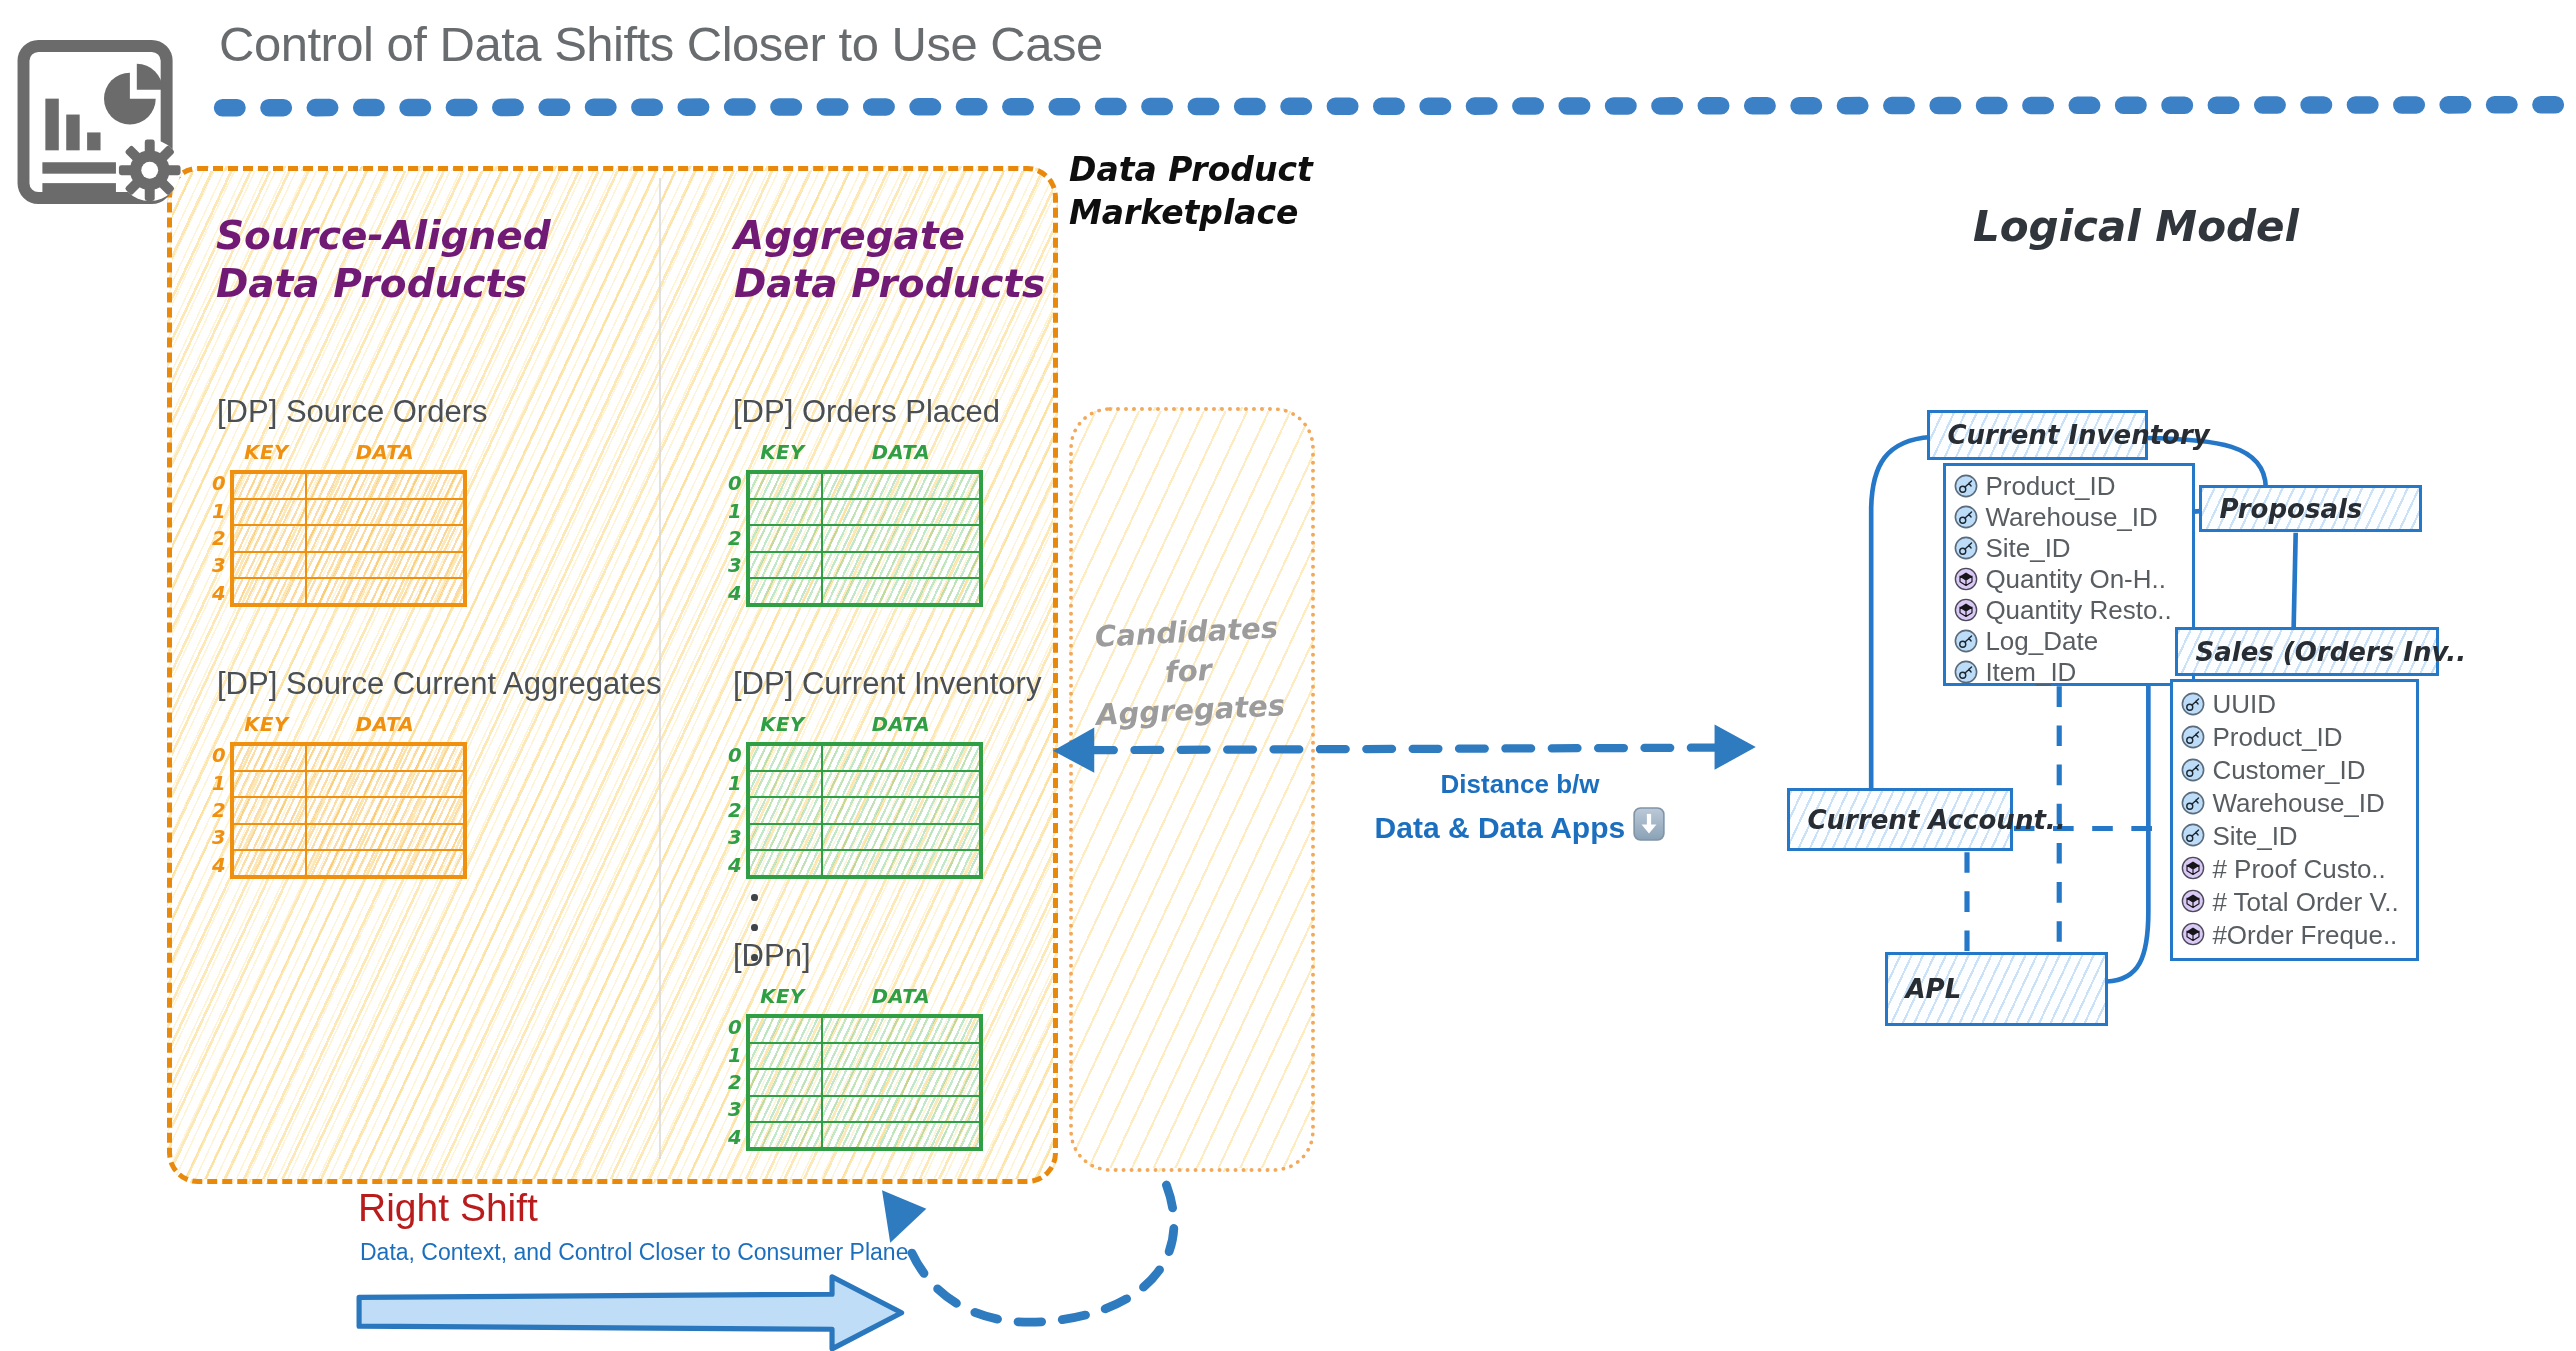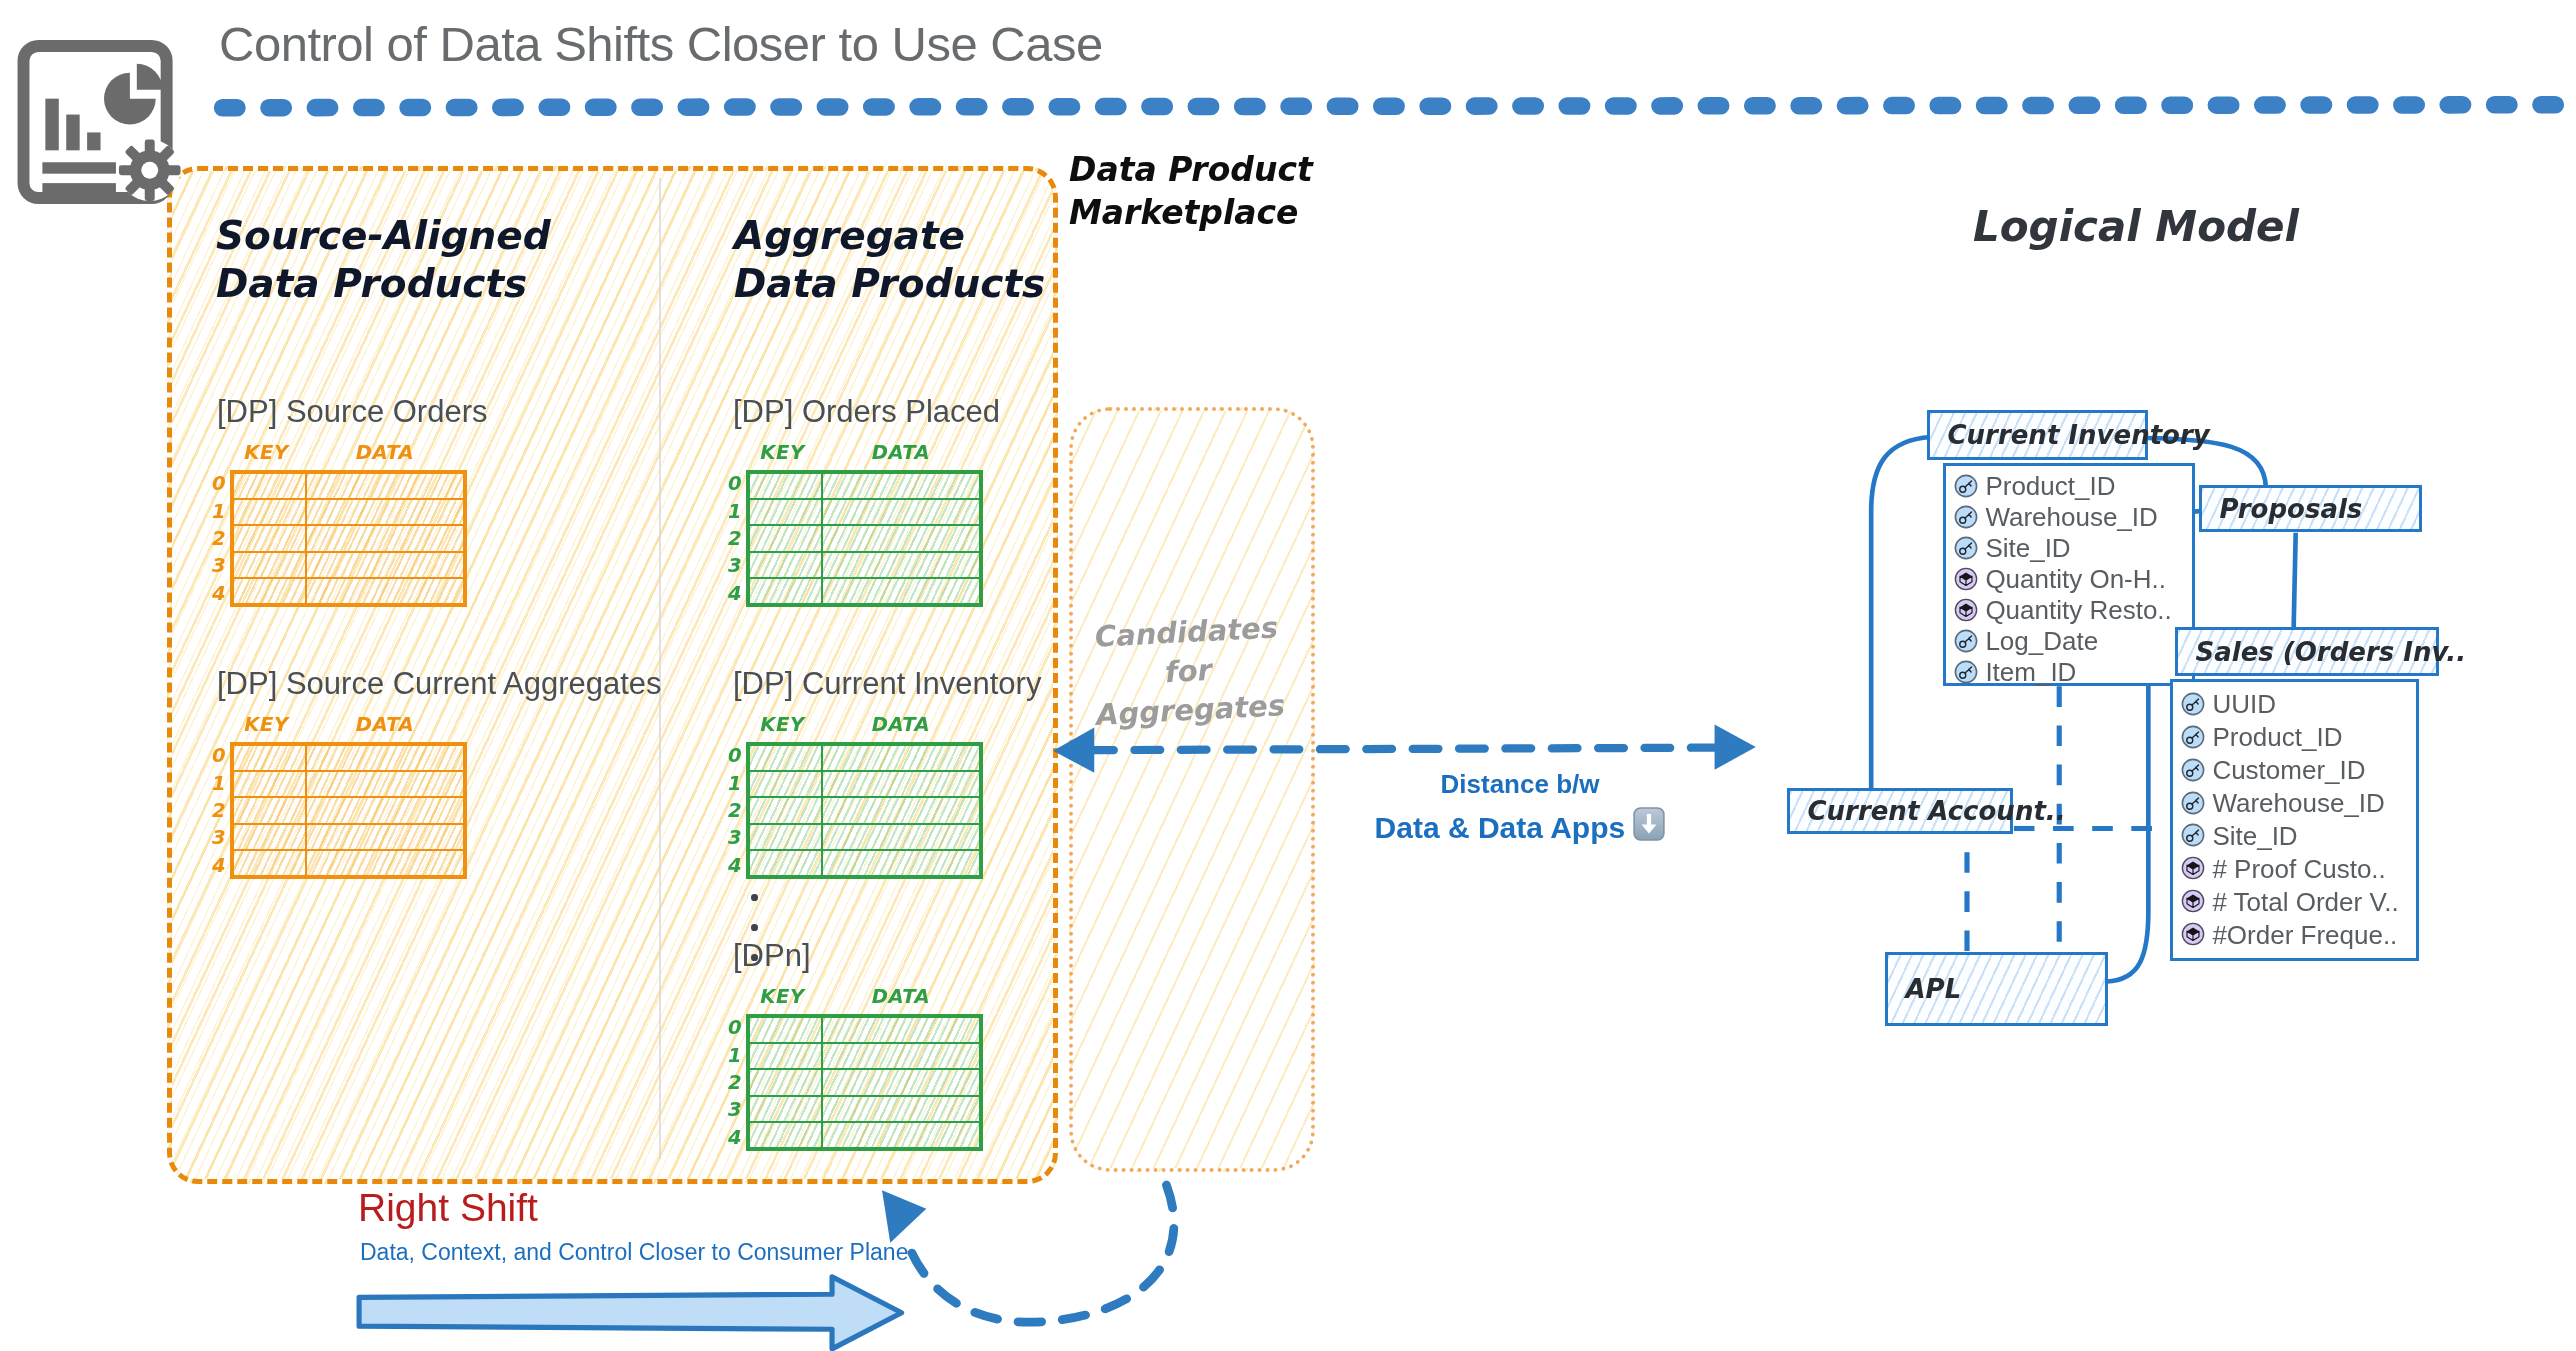--- a/index.html
+++ b/index.html
@@ -13,21 +13,21 @@
 
   
   .orange-panel{left:167px;top:166px;width:881px;height:1008px;border:5.7px dashed #e8890c;border-radius:31px;
     background:
       repeating-linear-gradient(115deg, rgba(249,197,76,0.40) 0 2.6px, rgba(0,0,0,0) 2.6px 17.5px),
       repeating-linear-gradient(115deg, rgba(252,222,140,0.35) 0 1.5px, rgba(0,0,0,0) 1.5px 9.3px),
       #fff;
     z-index:1;}
   .panel-divider{left:659px;top:178px;width:1.5px;height:981px;background:#d7d7d7;opacity:.75;z-index:2;}
 
-  .col-heading{font-size:39px;font-weight:600;color:#0f172a;line-height:1.22;z-index:4;white-space:nowrap;}
+  .col-heading{font-size:39px;font-weight:600;color:#701a75;line-height:1.22;z-index:4;white-space:nowrap;}
   .col-heading.src{left:216px;top:212px;}
   .col-heading.agg{left:734px;top:212px;}
 
   .dp-block{z-index:4;width:273px;height:222px;}
   .dp-label{position:absolute;left:13px;top:0;font-size:31px;color:#4a4f54;white-space:nowrap;}
   .col-heads{position:absolute;left:26px;top:47px;width:237px;display:flex;font-size:19.6px;font-weight:bold;letter-spacing:0.5px;}
   .col-heads .kh{width:73px;text-align:center;}
   .col-heads .dh{flex:1;text-align:center;}
   .row-nums{position:absolute;left:0;top:76px;width:21.6px;height:137px;display:flex;flex-direction:column;
             font-size:19.6px;font-weight:bold;}
@@ -74,21 +74,21 @@
     display:flex;flex-direction:column;justify-content:space-evenly;padding:5.2px 0 5.2px 8.2px;}
   .f-row{display:flex;align-items:center;gap:7.2px;}
   .f-row .f-name{font-size:26px;color:#585d62;white-space:nowrap;}
   .f-row svg{flex:0 0 auto;}
 
   #ent-ci-h {left:1927px;top:410px;width:221px;height:50px;}
   #ent-ci-f {left:1943px;top:463px;width:252px;height:223px;}
   #ent-prop-h{left:2199px;top:485px;width:223px;height:47px;}
   #ent-sales-h{left:2175px;top:627px;width:264px;height:49px;}
   #ent-sales-f{left:2170px;top:679px;width:249px;height:282px;}
-  #ent-ca-h {left:1787px;top:788px;width:226px;height:46px;}
+  #ent-ca-h {left:1787px;top:788px;width:226px;height:63px;}
   #ent-apl-h{left:1885px;top:952px;width:223px;height:74px;}
 
   
   .rs-title{left:358px;top:1186px;font-size:39px;font-weight:500;color:#b91c1c;z-index:4;white-space:nowrap;}
   .rs-sub{left:360px;top:1239px;font-size:23px;color:#1c6fbe;z-index:4;white-space:nowrap;}
 
   
   #overlay{position:absolute;left:0;top:0;z-index:2;}
   #icon-holder{position:absolute;left:15.5px;top:40px;z-index:4;}
 </style>

